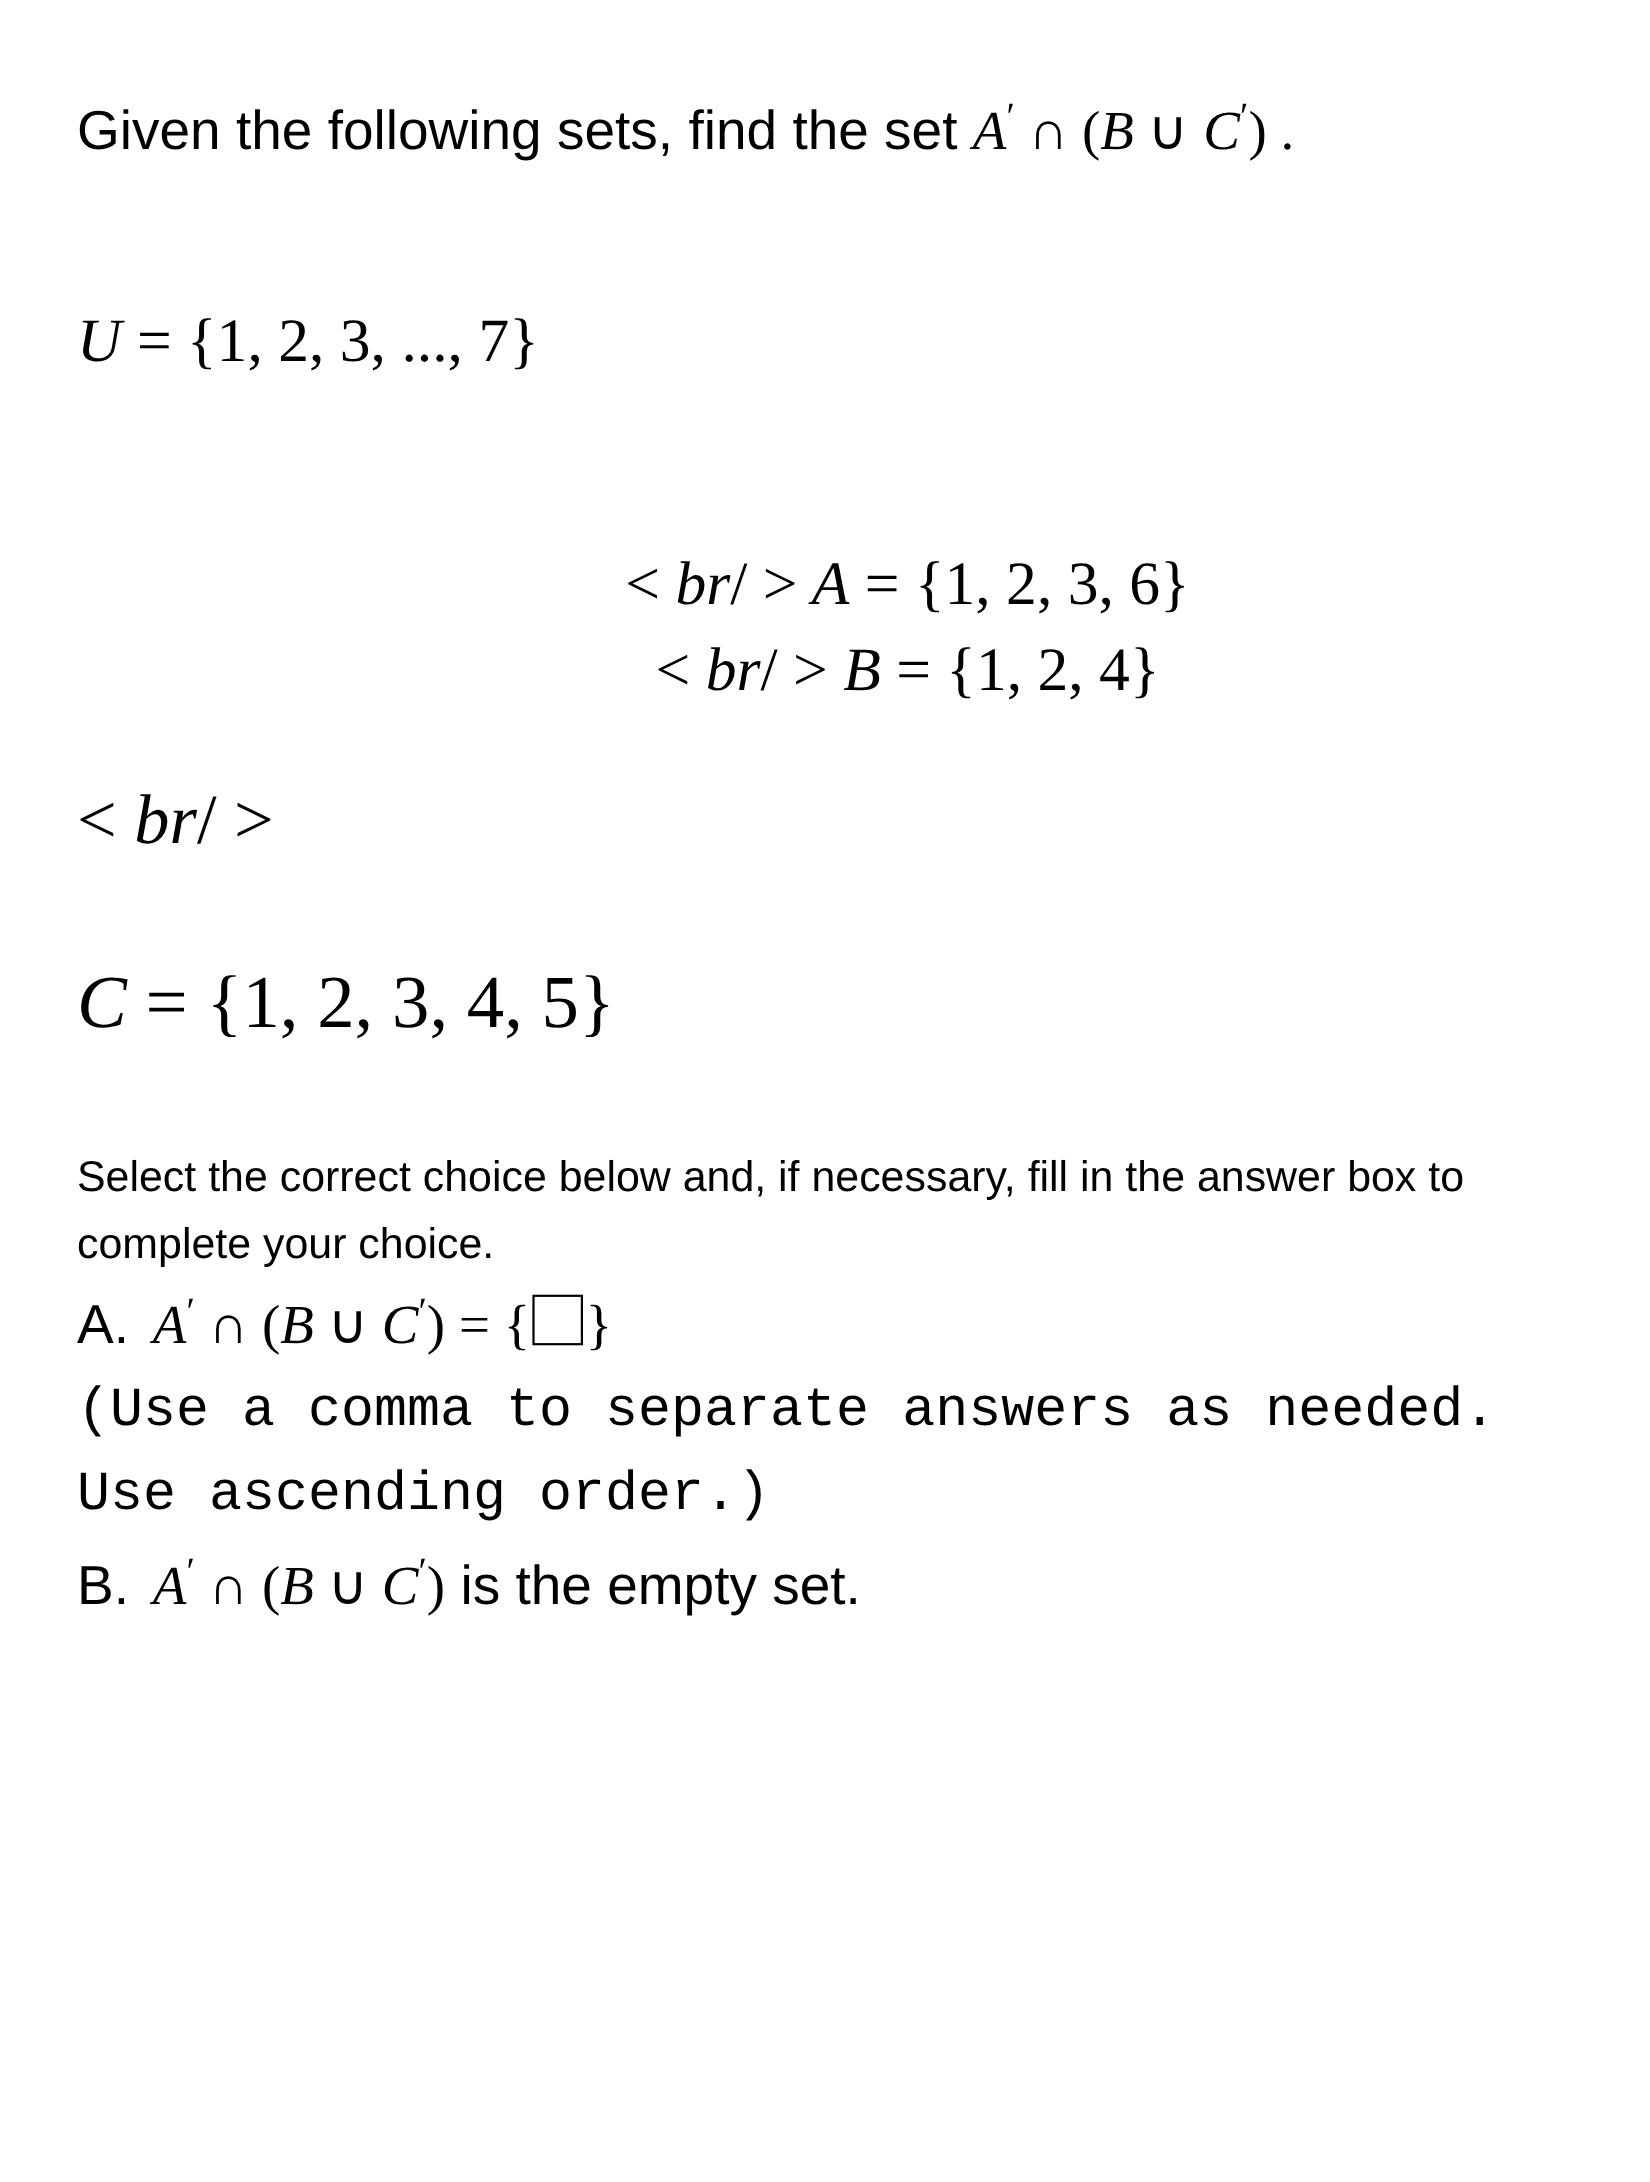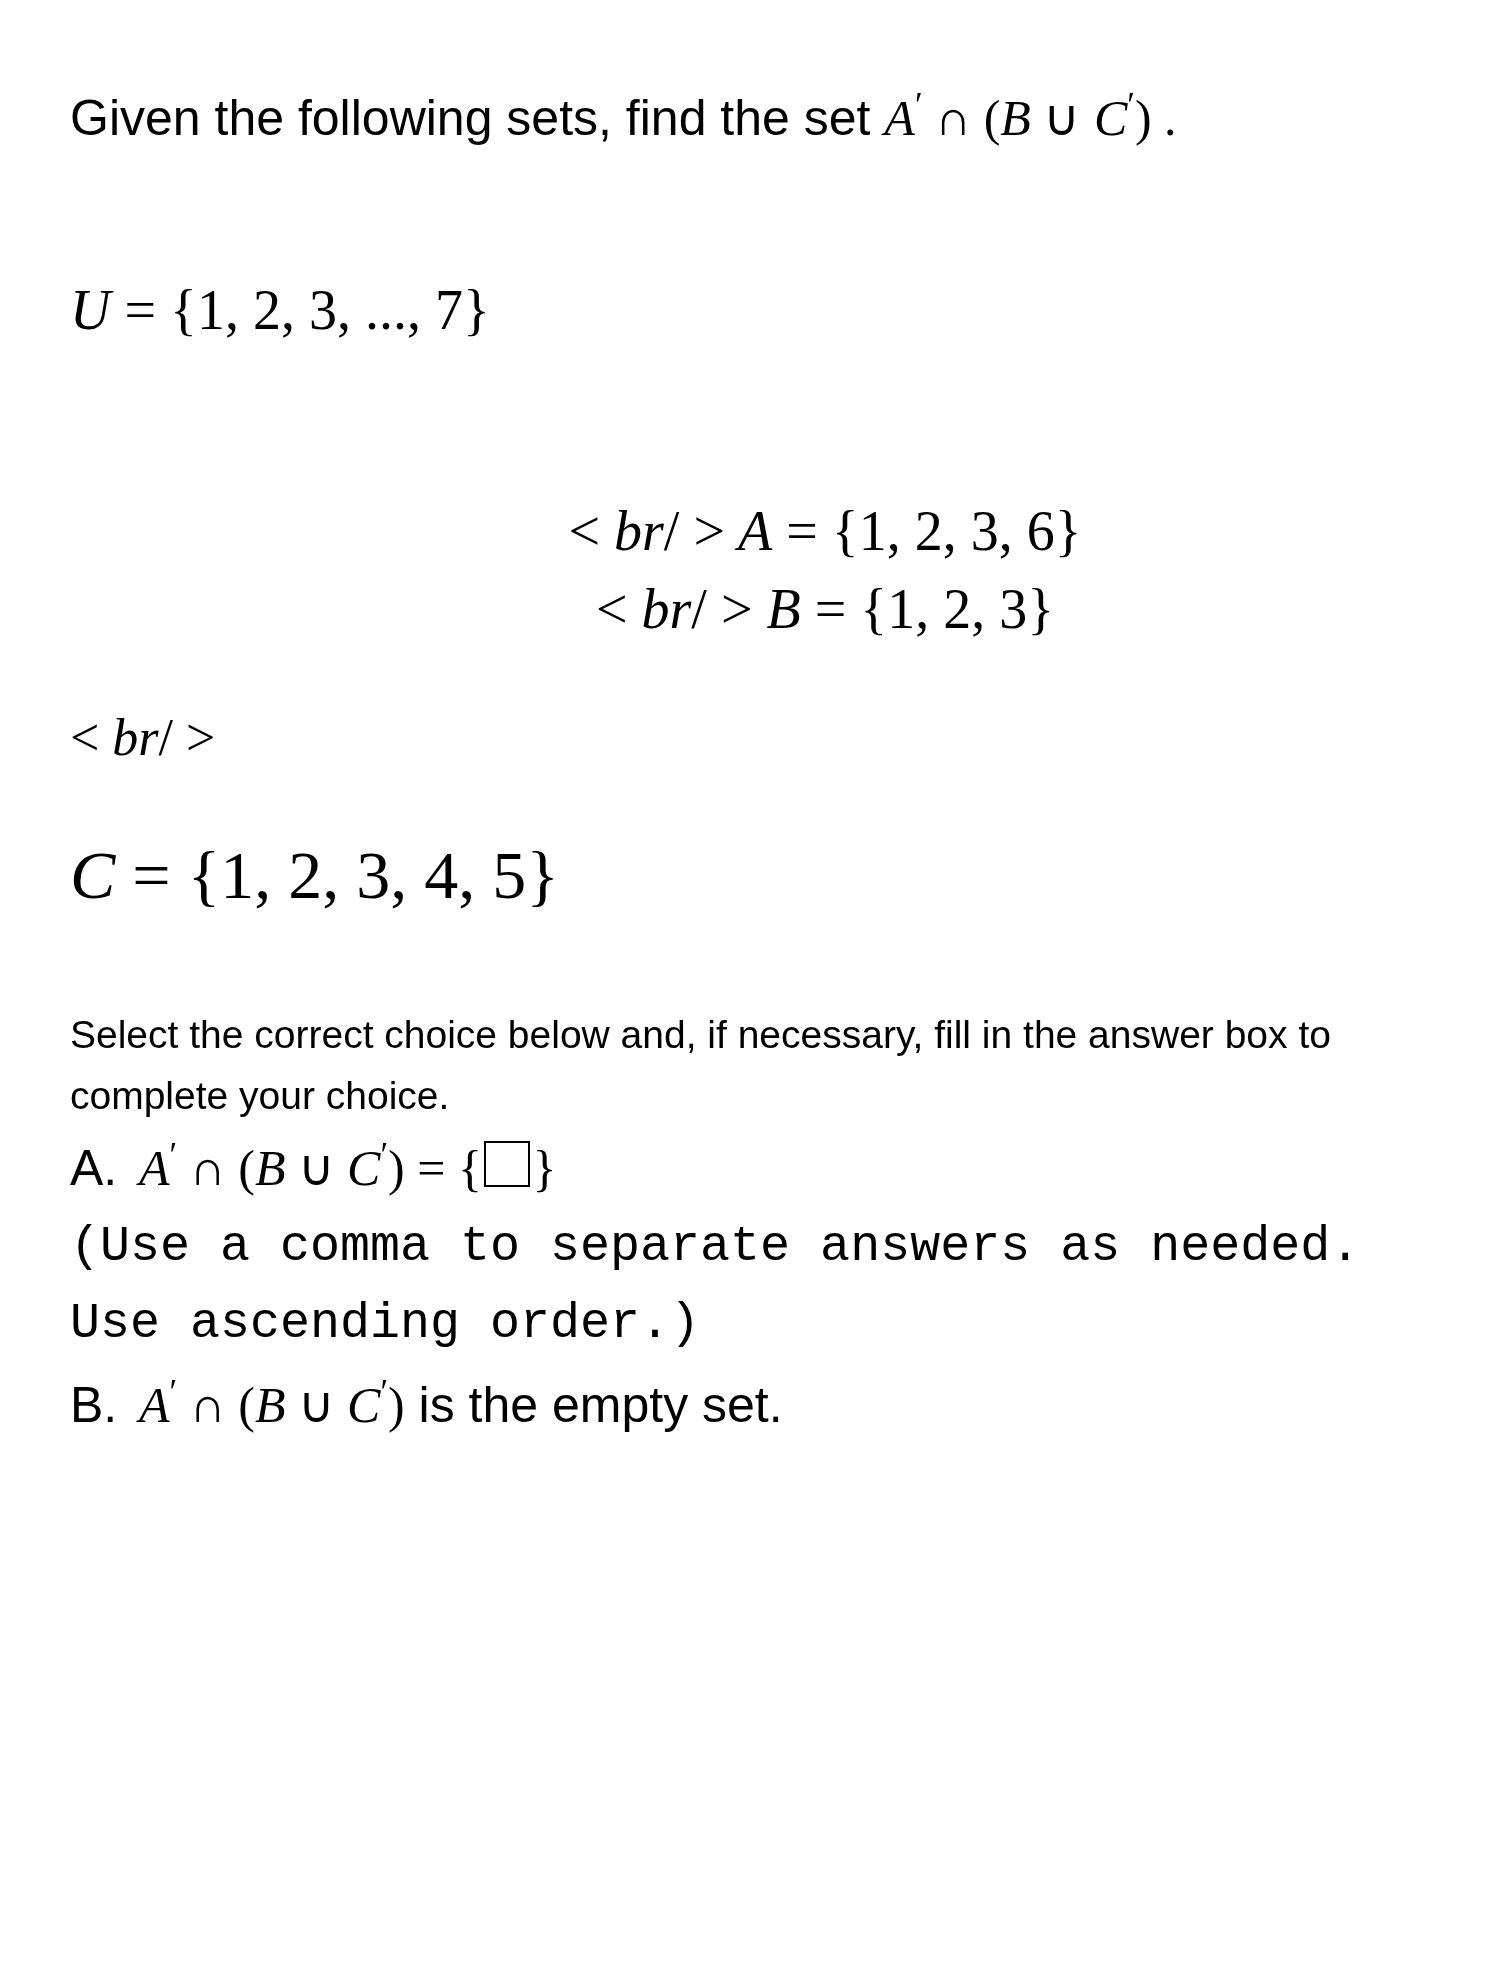--- a/index.html
+++ b/index.html
@@ -38,23 +38,23 @@
   .block-ab-wrap {
     margin-bottom: 40px;
   }
   .block-ab {
     font-size: 56px;
     text-align: center;
     line-height: 1.4;
     padding-left: 150px;
   }
   .block-br-alone {
-    font-size: 52px;
+    font-size: 64px;
     margin-top: 60px;
-    margin-bottom: 69px;
+    margin-bottom: 90px;
   }
   .block-c {
     font-size: 68px;
     margin-bottom: 90px;
   }
   .instruction {
     font-size: 39px;
     line-height: 1.55;
   }
   .choice-line {
@@ -94,21 +94,21 @@
   <div class="block-u math">
     <span class="math-i">U</span><span> = {1, 2, 3, ..., 7}</span>
   </div>
 
   <div class="block-ab-wrap">
     <div class="block-ab math">
       <div>
         <span>&lt; </span><span class="math-i">br</span><span>/ &gt;</span><span class="math-i"> A</span><span> = {1, 2, 3, 6}</span>
       </div>
       <div>
-        <span>&lt; </span><span class="math-i">br</span><span>/ &gt;</span><span class="math-i"> B</span><span> = {1, 2, 3}</span>
+        <span>&lt; </span><span class="math-i">br</span><span>/ &gt;</span><span class="math-i"> B</span><span> = {1, 2, 4}</span>
       </div>
     </div>
     <div class="block-br-alone math">
       <span>&lt; </span><span class="math-i">br</span><span>/ &gt;</span>
     </div>
   </div>
 
   <div class="block-c math">
     <span class="math-i">C</span><span> = {1, 2, 3, 4, 5}</span>
   </div>

